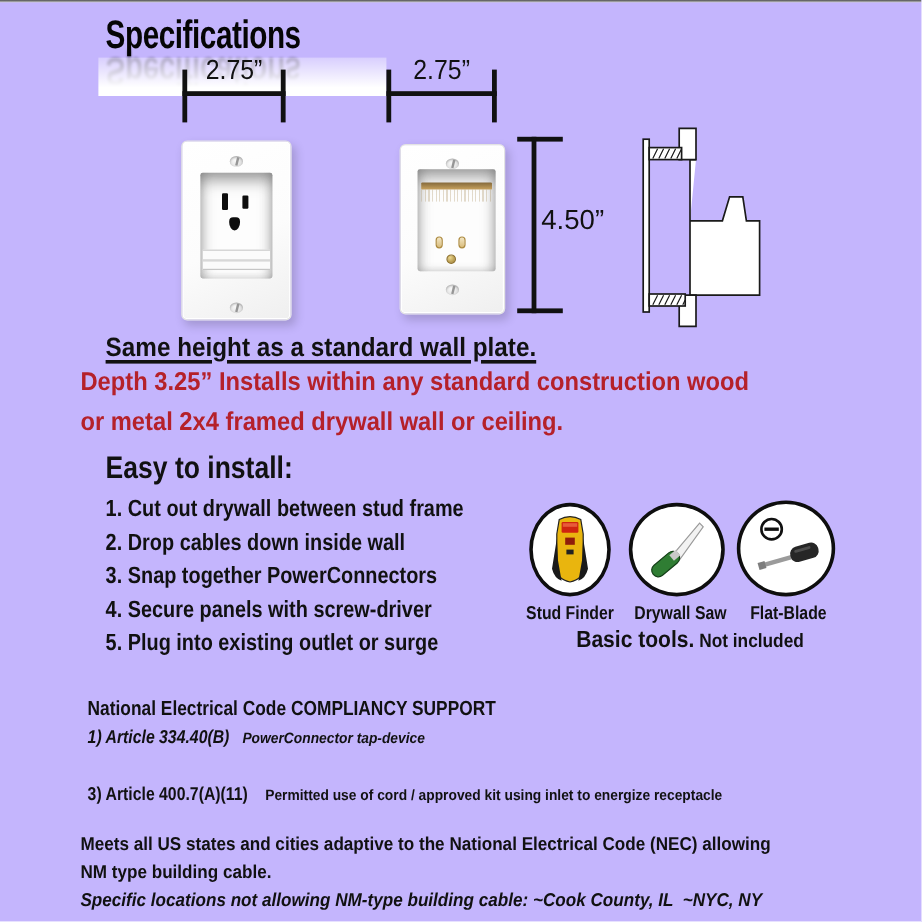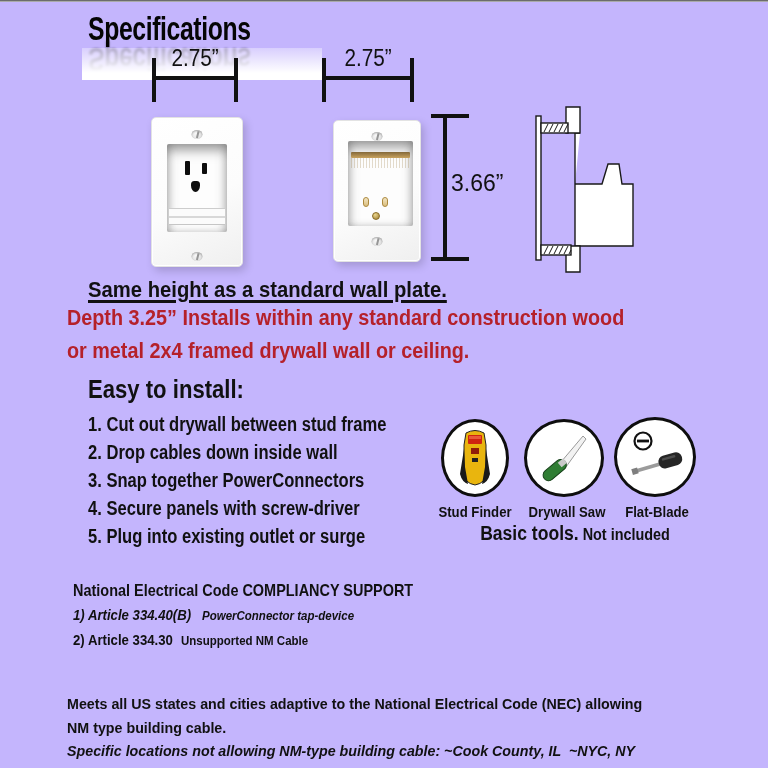--- a/index.html
+++ b/index.html
@@ -112,21 +112,21 @@
     <span class="dim-label">2.75”</span>
     <span class="tick-l"></span>
       <span class="bar"></span>
       <span class="tick-r"></span>
   </div>
 
   <div class="abs vdim" style="left:431px; top:114px; height:147px;">
     <span class="vbar-t"></span>
     <span class="vline"></span>
     <span class="vbar-b"></span>
-    <span class="dim-label">3.66”</span>
+    <span class="dim-label">4.50”</span>
   </div>
 
   <div class="abs plate" style="left:151px; top:117px; width:92px; height:150px;">
     <span class="screw" style="top:12px;"></span>
     <div class="recess" style="left:15px; top:26px; width:60px; height:88px;">
       <span class="slot" style="left:18px; top:17px; height:14px;"></span>
       <span class="slot" style="left:35px; top:19px; height:11px;"></span>
       <span class="ground-hole" style="left:24px; top:37px;"></span>
       <div class="paint-band" style="top:64px;"></div>
     </div>
@@ -209,22 +209,22 @@
   <div class="abs tools-caption">
     <span class="cap-main">Basic tools.</span>
     <span class="cap-sub">Not included</span>
   </div>
 
   <div class="abs nec-head cond">National Electrical Code COMPLIANCY SUPPORT</div>
   <div class="abs nec-row" style="top:606px;font-style:italic;">
     <span class="nec-article">1) Article 334.40(B)</span>
     <span class="nec-desc">PowerConnector tap-device</span>
   </div>
-  <div class="abs nec-row" style="top:631px;">
-    <span class="nec-article">2) Article 334.30</span>
-    <span class="nec-desc">Unsupported NM Cable</span>
+  <div class="abs nec-row" style="top:654px;">
+    <span class="nec-article">3) Article 400.7(A)(11)</span>
+    <span class="nec-desc">Permitted use of cord / approved kit using inlet to energize receptacle</span>
   </div>
 
   <div class="abs footer-line cond92" style="top:695px;">Meets all US states and cities adaptive to the National Electrical Code (NEC) allowing</div>
   <div class="abs footer-line cond92" style="top:719px;">NM type building cable.</div>
   <div class="abs footer-italic cond92">Specific locations not allowing NM-type building cable: ~Cook County, IL  ~NYC, NY</div>
 
 </div>
 
 </body></html>

